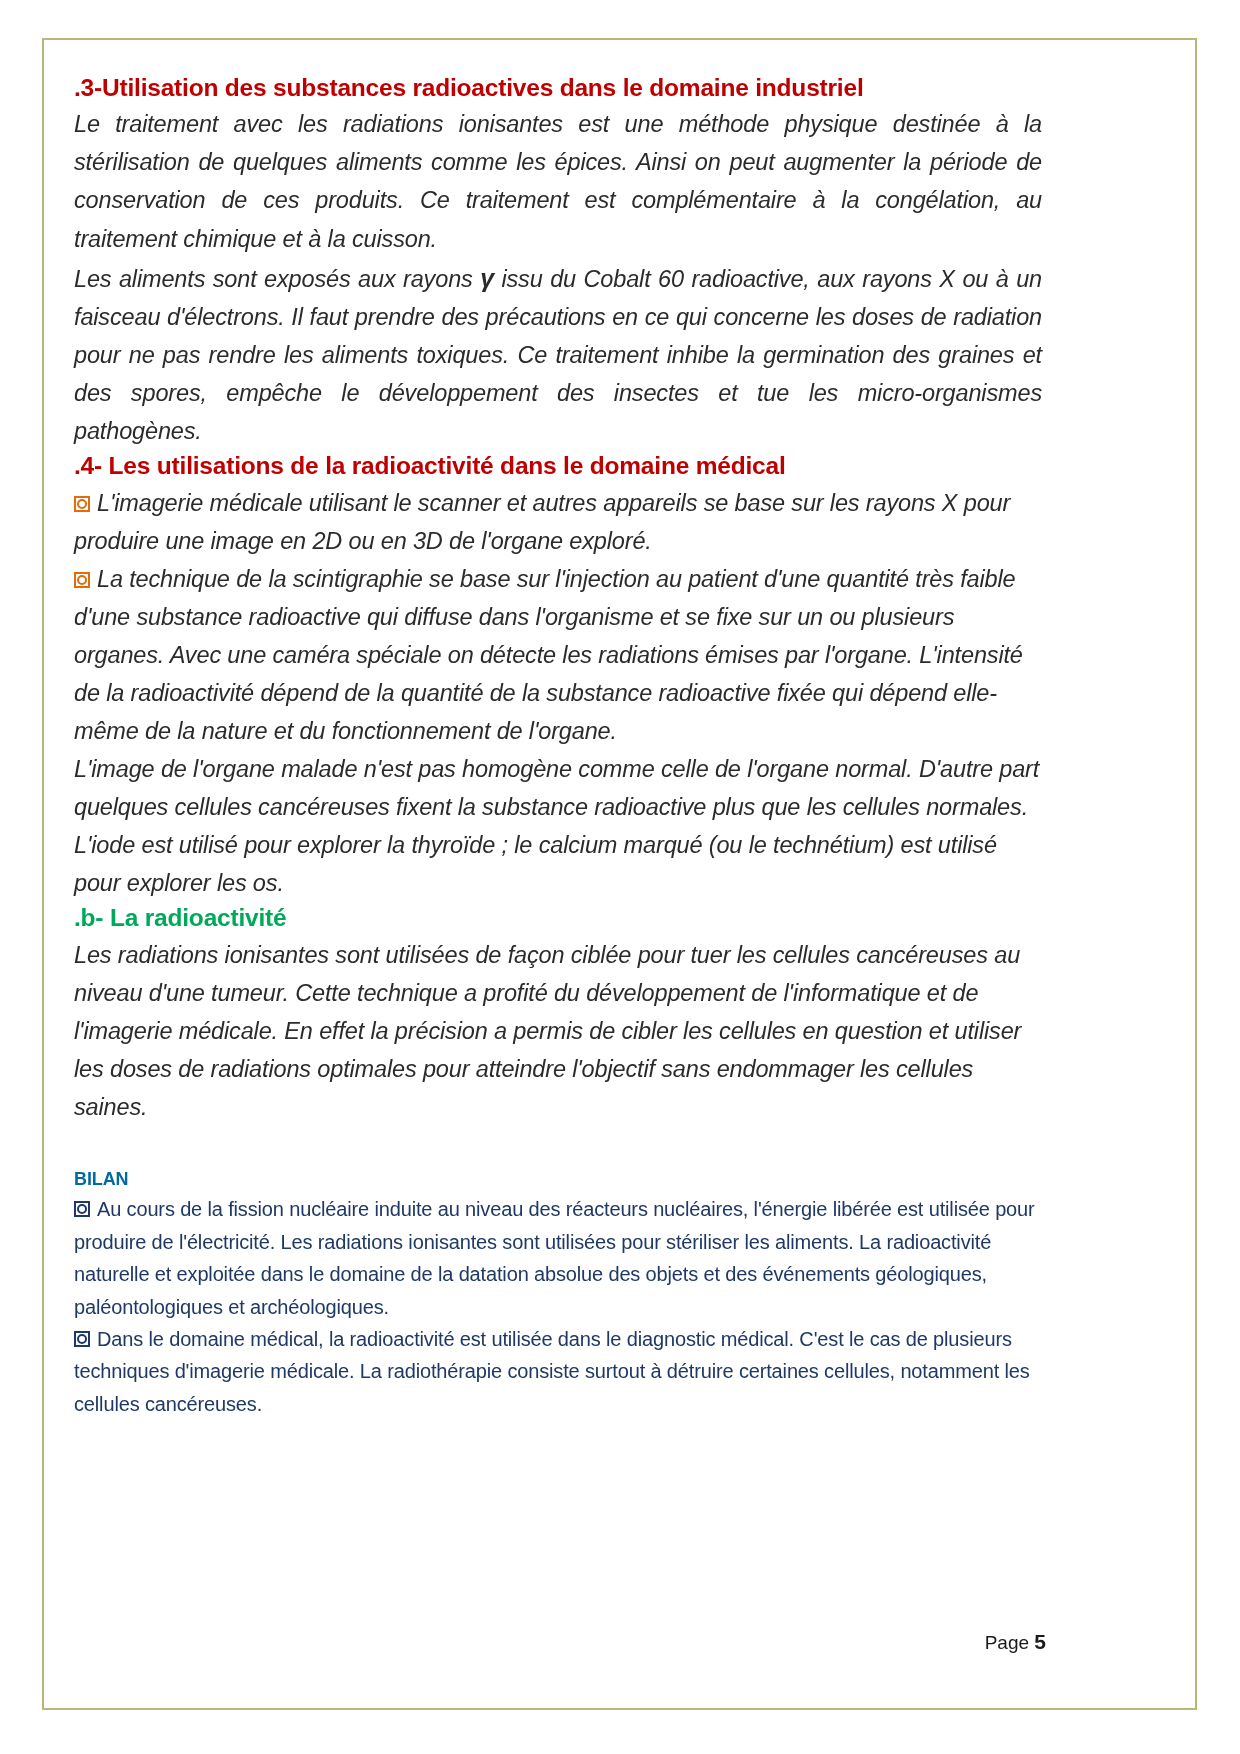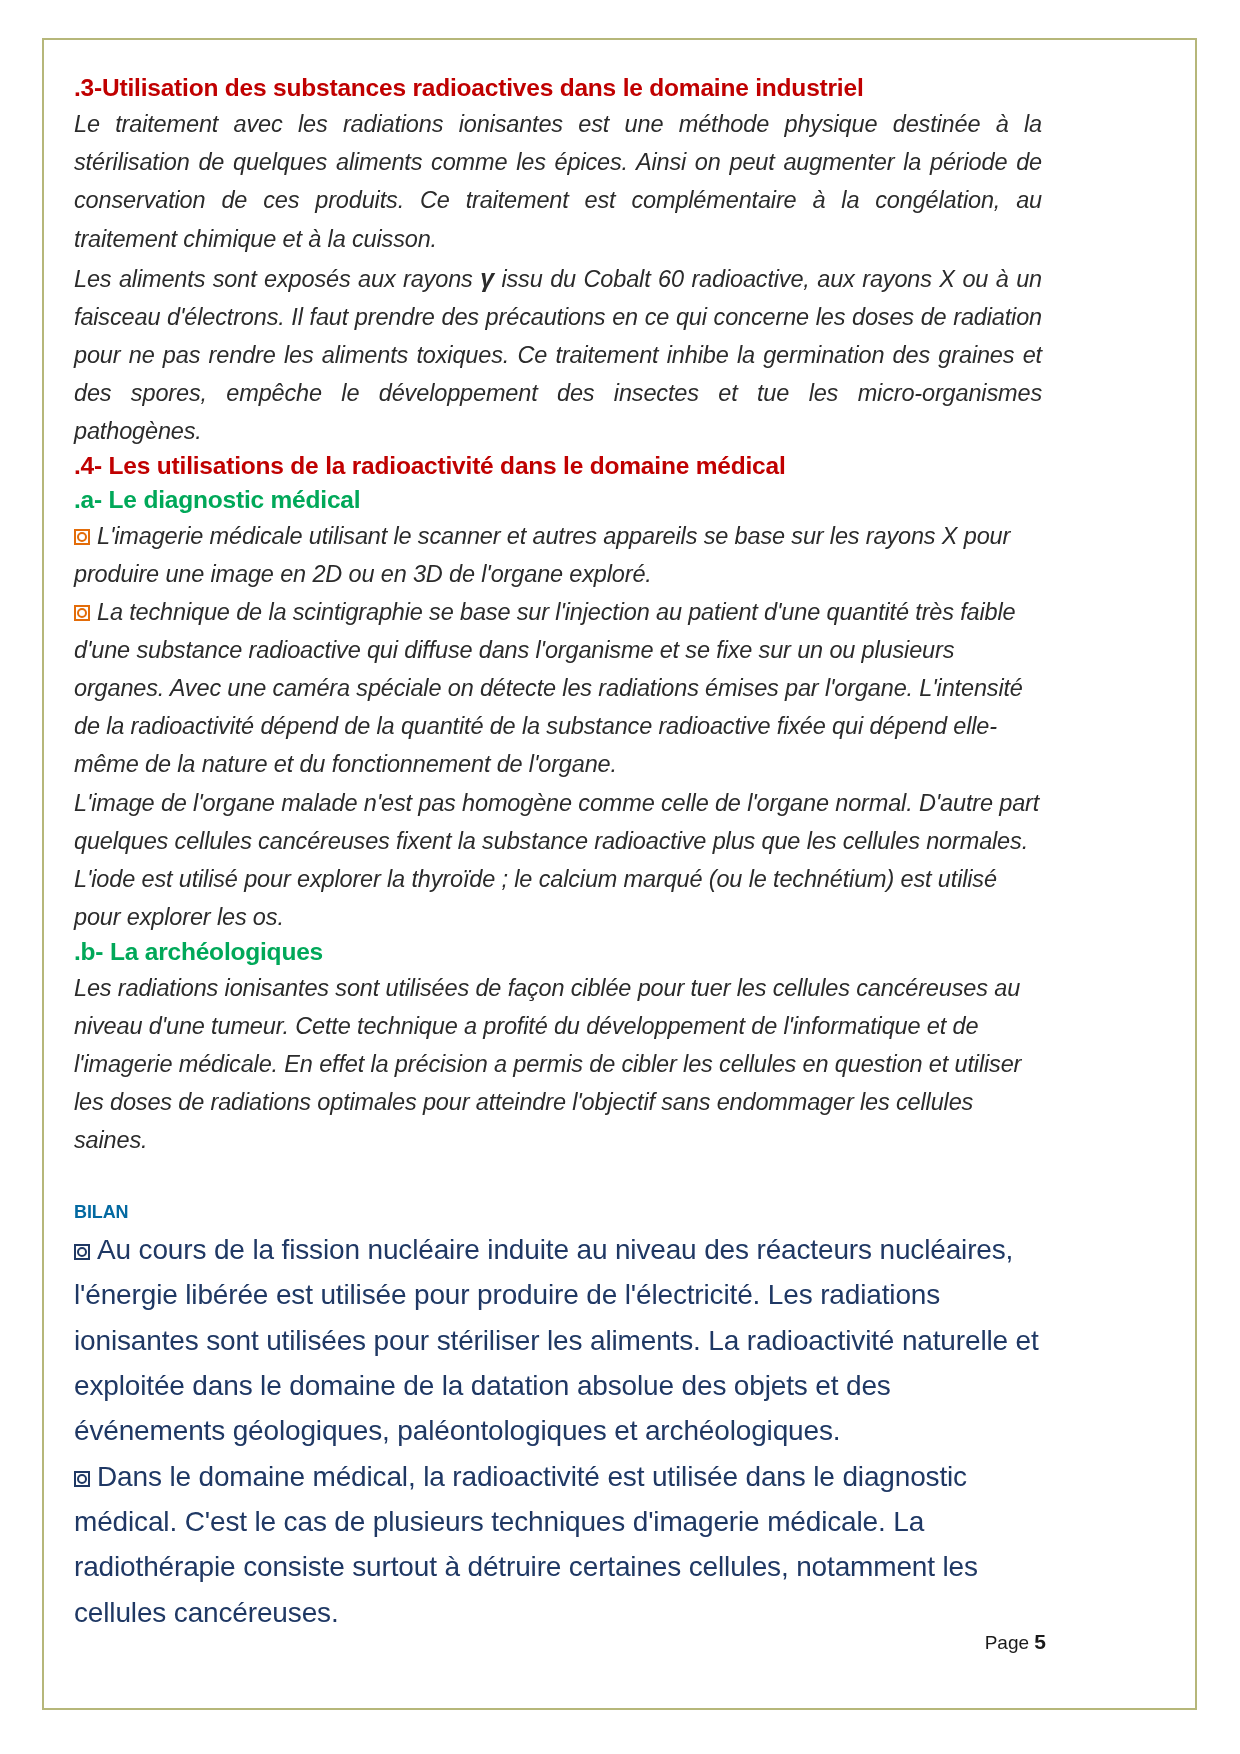--- a/index.html
+++ b/index.html
@@ -77,21 +77,21 @@
     text-align: justify;
     text-justify: inter-word;
     letter-spacing: -0.15px;
     font-style: italic;
   }
   p.body.left {
     text-align: left;
   }
   p.navy {
     color: #1f3864;
-    font-size: 28px;
+    font-size: 20px;
     line-height: 1.62;
     margin: 0;
     text-align: left;
     letter-spacing: -0.15px;
   }
 
   .gamma {
     font-weight: bold;
     font-size: 25px;
   }
@@ -149,31 +149,30 @@
   <div class="content">
 
     <h2 class="h-red">.3-Utilisation des substances radioactives dans le domaine industriel</h2>
 
     <p class="body">Le traitement avec les radiations ionisantes est une méthode physique destinée à la stérilisation de quelques aliments comme les épices. Ainsi on peut augmenter la période de conservation de ces produits. Ce traitement est complémentaire à la congélation, au traitement chimique et à la cuisson.</p>
 
     <p class="body"><span>Les aliments sont exposés aux rayons </span><span class="gamma">γ</span><span> issu du Cobalt 60 radioactive, aux rayons X ou à un faisceau d'électrons. Il faut prendre des précautions en ce qui concerne les doses de radiation pour ne pas rendre les aliments toxiques. Ce traitement inhibe la germination des graines et des spores, empêche le développement des insectes et tue les micro-organismes pathogènes.</span></p>
 
     <h2 class="h-red">.4- Les utilisations de la radioactivité dans le domaine médical</h2>
 
-    <h3 class="h-green">.a- Le diagnostic médical</h3>
 
     <p class="body left"><span class="bullet bullet-orange"></span><span>L'imagerie médicale utilisant le scanner et autres appareils se base sur les rayons X pour produire une image en 2D ou en 3D de l'organe exploré.</span></p>
 
     <p class="body left"><span class="bullet bullet-orange"></span><span>La technique de la scintigraphie se base sur l'injection au patient d'une quantité très faible d'une substance radioactive qui diffuse dans l'organisme et se fixe sur un ou plusieurs organes. Avec une caméra spéciale on détecte les radiations émises par l'organe. L'intensité de la radioactivité dépend de la quantité de la substance radioactive fixée qui dépend elle-même de la nature et du fonctionnement de l'organe.</span></p>
 
     <p class="body left">L'image de l'organe malade n'est pas homogène comme celle de l'organe normal. D'autre part quelques cellules cancéreuses fixent la substance radioactive plus que les cellules normales.</p>
 
     <p class="body left">L'iode est utilisé pour explorer la thyroïde ; le calcium marqué (ou le technétium) est utilisé pour explorer les os.</p>
 
-    <h3 class="h-green">.b- La archéologiques</h3>
+    <h3 class="h-green">.b- La radioactivité</h3>
 
     <p class="body left">Les radiations ionisantes sont utilisées de façon ciblée pour tuer les cellules cancéreuses au niveau d'une tumeur. Cette technique a profité du développement de l'informatique et de l'imagerie médicale. En effet la précision a permis de cibler les cellules en question et utiliser les doses de radiations optimales pour atteindre l'objectif sans endommager les cellules saines.</p>
 
     <div class="spacer-lg"></div>
 
     <h2 class="h-navy">BILAN</h2>
 
     <p class="navy"><span class="bullet bullet-navy"></span><span>Au cours de la fission nucléaire induite au niveau des réacteurs nucléaires, l'énergie libérée est utilisée pour produire de l'électricité. Les radiations ionisantes sont utilisées pour stériliser les aliments. La radioactivité naturelle et exploitée dans le domaine de la datation absolue des objets et des événements géologiques, paléontologiques et archéologiques.</span></p>
 
     <p class="navy"><span class="bullet bullet-navy"></span><span>Dans le domaine médical, la radioactivité est utilisée dans le diagnostic médical. C'est le cas de plusieurs techniques d'imagerie médicale. La radiothérapie consiste surtout à détruire certaines cellules, notamment les cellules cancéreuses.</span></p>

